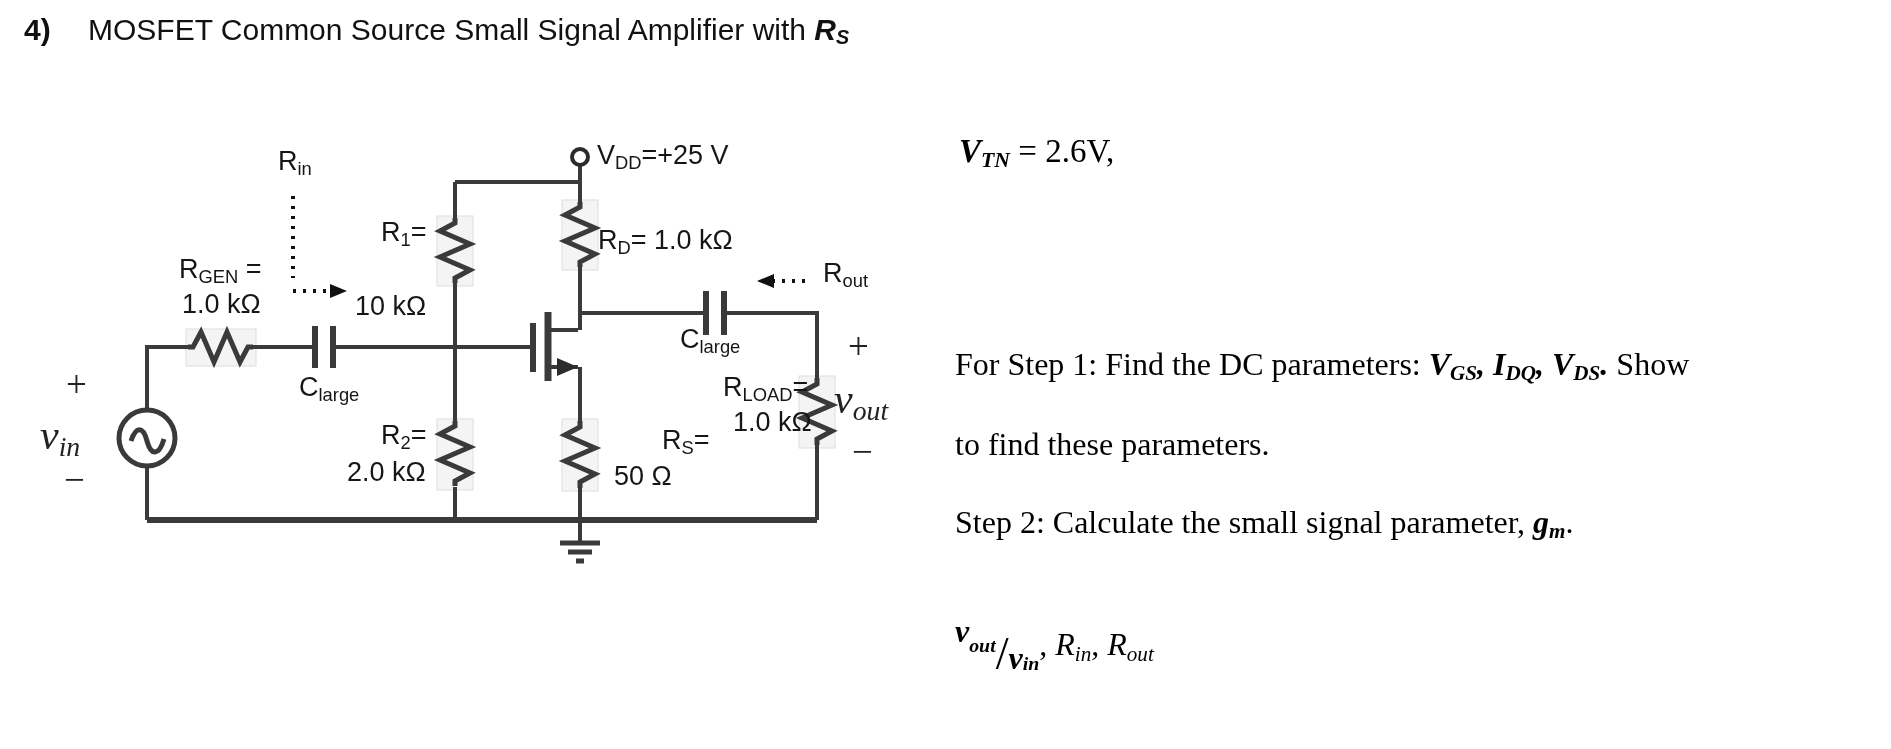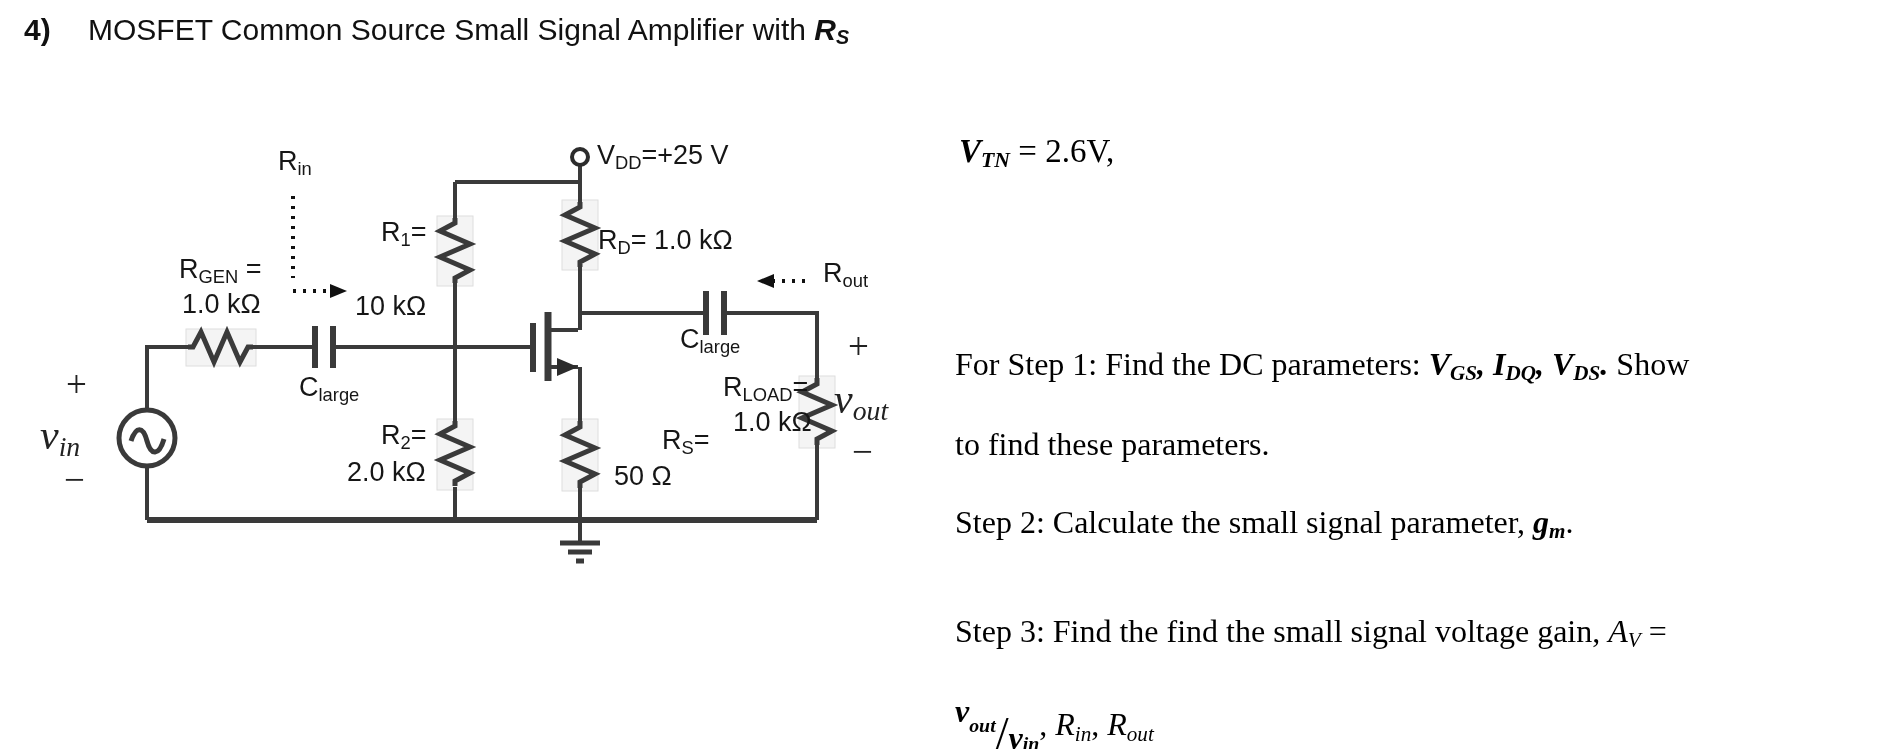--- a/index.html
+++ b/index.html
@@ -181,17 +181,16 @@
   <div class="rtext" id="note-vtn"><span class="run-bi">V</span><span class="run-sub-bi">TN</span><span class="run-r"> = 2.6V,</span></div>
 
   <div class="rtext" id="note-step1">
     <div class="note-line"><span class="run-b">For Step 1</span><span class="run-r">: Find the DC parameters: </span><span class="run-bi">V</span><span class="run-sub-bi">GS</span><span class="run-bi">, </span><span class="run-bi">I</span><span class="run-sub-bi">DQ</span><span class="run-bi">, </span><span class="run-bi">V</span><span class="run-sub-bi">DS</span><span class="run-bi">.</span><span class="run-r"> Show</span></div>
     <div class="note-line"><span class="run-r">to find these parameters.</span></div>
   </div>
 
   <div class="rtext" id="note-step2"><span class="run-b">Step 2</span><span class="run-r">: Calculate the small signal parameter, </span><span class="run-bi">g</span><span class="run-sub-bi">m</span><span class="run-r">.</span></div>
 
   <div class="rtext" id="note-step3">
-    <div class="note-line"><span class="run-b">Step 3</span><span class="run-r">: Find the find the small signal voltage gain, </span><span class="run-i">A</span><span class="run-sub-i">V</span><span class="run-r"> =</span></div>
     <div class="note-line"><span class="run-ft">v</span><span class="run-ft-sub">out</span><span class="run-sl">/</span><span class="run-fb">v</span><span class="run-fb-sub">in</span><span class="run-r">, </span><span class="run-i">R</span><span class="run-sub-i">in</span><span class="run-r">, </span><span class="run-i">R</span><span class="run-sub-i">out</span></div>
   </div>
 
 </div>
 
 </body></html>

